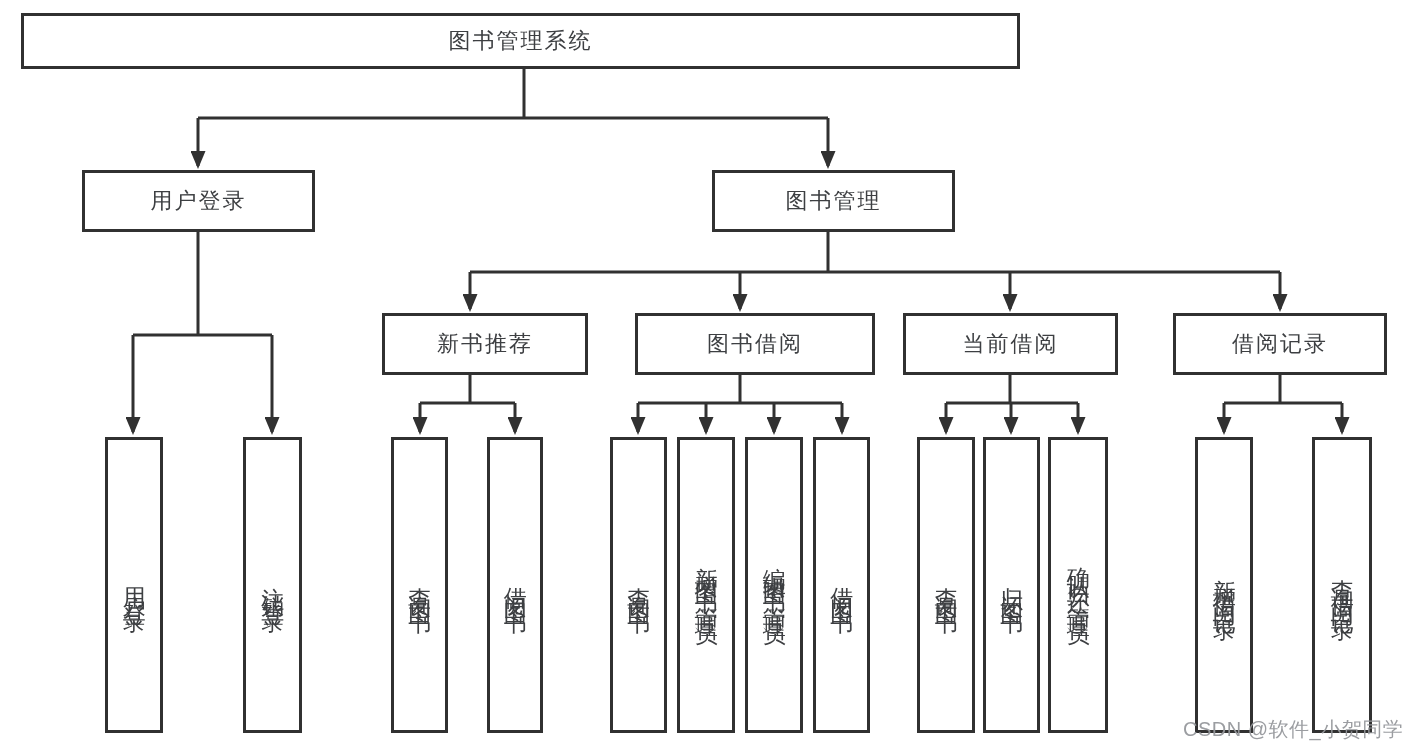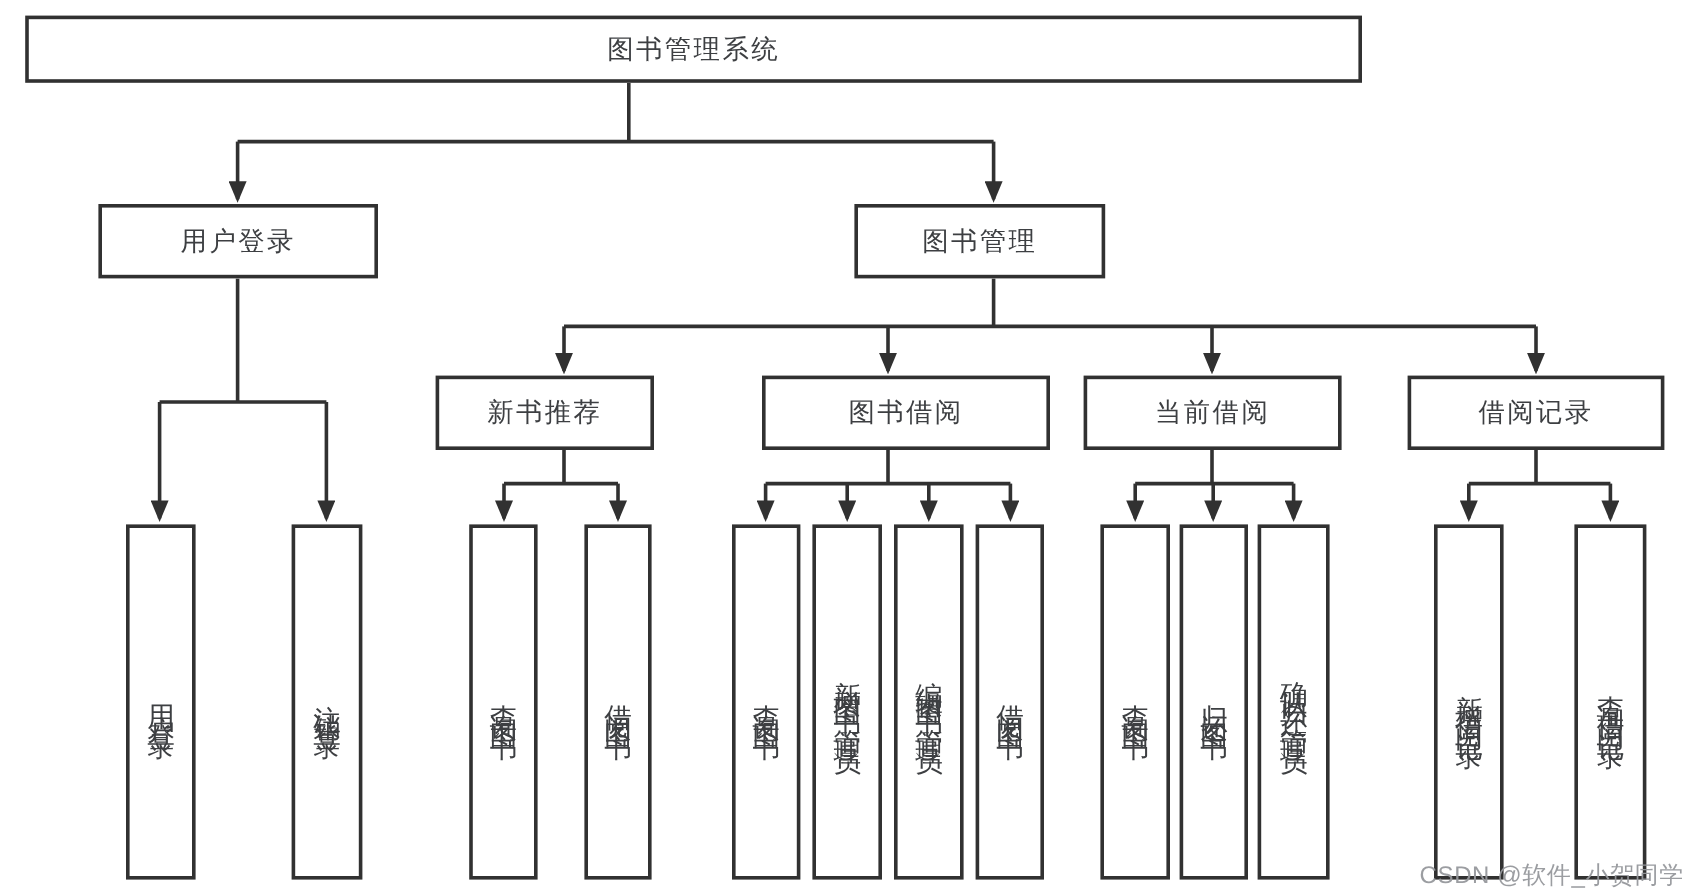--- a/index.html
+++ b/index.html
@@ -61,26 +61,26 @@
       <path d="M774,403 V432" marker-end="url(#arrow)"></path>
       <path d="M842,403 V432" marker-end="url(#arrow)"></path>
       <path d="M946,403 V432" marker-end="url(#arrow)"></path>
       <path d="M1011,403 V432" marker-end="url(#arrow)"></path>
       <path d="M1078,403 V432" marker-end="url(#arrow)"></path>
       <path d="M1224,403 V432" marker-end="url(#arrow)"></path>
       <path d="M1342,403 V432" marker-end="url(#arrow)"></path>
     </g>
   </svg>
 
-  <div class="node h" style="left:21px;top:13px;width:1114px;height:56px;">图书管理系统</div>
+  <div class="node h" style="left:21px;top:13px;width:999px;height:56px;">图书管理系统</div>
 
   <div class="node h" style="left:82px;top:170px;width:233px;height:62px;">用户登录</div>
-  <div class="node h" style="left:712px;top:170px;width:209px;height:62px;">图书管理</div>
+  <div class="node h" style="left:712px;top:170px;width:243px;height:62px;">图书管理</div>
 
-  <div class="node h" style="left:363px;top:313px;width:182px;height:62px;">新书推荐</div>
+  <div class="node h" style="left:382px;top:313px;width:206px;height:62px;">新书推荐</div>
   <div class="node h" style="left:635px;top:313px;width:240px;height:62px;">图书借阅</div>
   <div class="node h" style="left:903px;top:313px;width:215px;height:62px;text-align:center;">当前借阅</div>
   <div class="node h" style="left:1173px;top:313px;width:214px;height:62px;">借阅记录</div>
 
   <div class="node v" style="left:105px;top:437px;width:58px;height:296px;">
     <span>用户登录</span>
     </div>
   <div class="node v" style="left:243px;top:437px;width:59px;height:296px;">
     <span>注销登录</span>
     </div>

